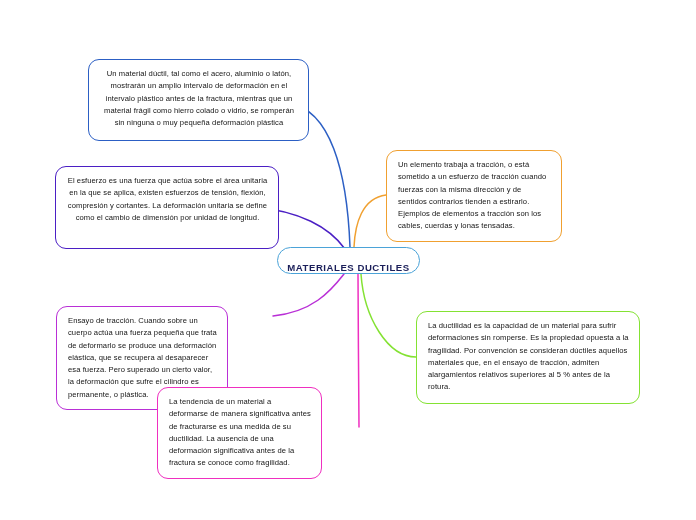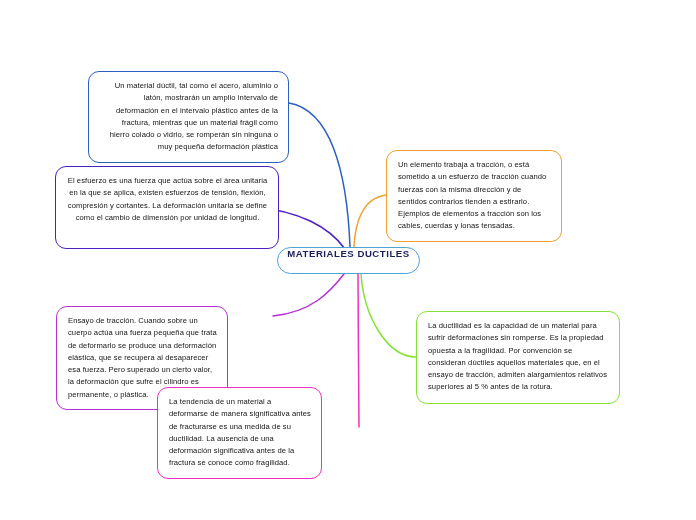--- a/index.html
+++ b/index.html
@@ -41,60 +41,60 @@
     position: absolute;
     box-sizing: border-box;
     background: #ffffff;
     border: 1.5px solid #4ba3d8;
     border-radius: 18px;
     color: #1b1f5a;
     font-size: 9.6px;
     font-weight: bold;
     letter-spacing: 0.055em;
     display: flex;
-    align-items: flex-start;
+    align-items: flex-end;
     justify-content: center;
     z-index: 3;
   }
 </style>
 </head>
 <body>
 
 <div id="canvas" style="background: rgb(255, 255, 255);">
 
   <svg id="edges" viewBox="0 0 696 520">
       <path d="M 289 103 C 330 110, 347 170, 350 247" stroke="#2c5fc4" stroke-width="1.5" fill="none" stroke-linecap="round"></path>
       <path d="M 251 207 C 300 210, 330 228, 345 249" stroke="#4b1fc4" stroke-width="1.5" fill="none" stroke-linecap="round"></path>
       <path d="M 273 316 C 312 312, 330 292, 344 274" stroke="#b92fd6" stroke-width="1.5" fill="none" stroke-linecap="round"></path>
       <path d="M 359 427 C 359 427, 358 300, 358 274" stroke="#ef2fc0" stroke-width="1.5" fill="none" stroke-linecap="round"></path>
       <path d="M 386 195 C 362 198, 355 224, 354 247" stroke="#f0a030" stroke-width="1.5" fill="none" stroke-linecap="round"></path>
       <path d="M 416 357 C 388 357, 364 318, 361 274" stroke="#84e233" stroke-width="1.5" fill="none" stroke-linecap="round"></path>
     </svg>
 
-  <div class="node" style="left: 88px; top: 59px; width: 201px; min-height: 82px; border-color: rgb(44, 95, 196); text-align: right; margin-top: 12px;">
+  <div class="node" style="left: 88px; top: 59px; width: 221px; min-height: 82px; border-color: rgb(44, 95, 196); text-align: center;">
     <span>Un material dúctil, tal como el acero, aluminio o latón, mostrarán un amplio intervalo de deformación en el intervalo plástico antes de la fractura, mientras que un material frágil como hierro colado o vidrio, se romperán sin ninguna o muy pequeña deformación plástica</span>
   </div>
 
   <div class="node" style="left: 55px; top: 166px; width: 224px; min-height: 83px; border-color: rgb(75, 31, 196); text-align: center;">
     <span>El esfuerzo es una fuerza que actúa sobre el área unitaria en la que se aplica, existen esfuerzos de tensión, flexión, compresión y cortantes. La deformación unitaria se define como el cambio de dimensión por unidad de longitud.</span>
   </div>
 
   <div class="node" style="left: 56px; top: 267px; width: 172px; min-height: 98px; border-color: rgb(185, 47, 214); text-align: left; margin-top: 39px;">
     <span>Ensayo de tracción. Cuando sobre un cuerpo actúa una fuerza pequeña que trata de deformarlo se produce una deformación elástica, que se recupera al desaparecer esa fuerza. Pero superado un cierto valor, la deformación que sufre el cilindro es permanente, o plástica.</span>
   </div>
 
   <div class="node" style="left: 157px; top: 387px; width: 165px; min-height: 81px; border-color: rgb(239, 47, 192); text-align: left;">
     <span>La tendencia de un material a deformarse de manera significativa antes de fracturarse es una medida de su ductilidad. La ausencia de una deformación significativa antes de la fractura se conoce como fragilidad.</span>
   </div>
 
   <div class="node" style="left: 386px; top: 150px; width: 176px; min-height: 90px; border-color: rgb(240, 160, 48); text-align: left;">
     <span>Un elemento trabaja a tracción, o está sometido a un esfuerzo de tracción cuando fuerzas con la misma dirección y de sentidos contrarios tienden a estirarlo. Ejemplos de elementos a tracción son los cables, cuerdas y lonas tensadas.</span>
   </div>
 
-  <div class="node" style="left: 416px; top: 311px; width: 204px; min-height: 93px; border-color: rgb(132, 226, 51); text-align: left;">
+  <div class="node" style="left: 416px; top: 311px; width: 224px; min-height: 93px; border-color: rgb(132, 226, 51); text-align: left;">
     <span>La ductilidad es la capacidad de un material para sufrir deformaciones sin romperse. Es la propiedad opuesta a la fragilidad. Por convención se consideran dúctiles aquellos materiales que, en el ensayo de tracción, admiten alargamientos relativos superiores al 5 % antes de la rotura.</span>
   </div>
 
   <div class="central" style="left: 277px; top: 247px; width: 143px; height: 27px; border-color: rgb(75, 163, 216); color: rgb(27, 31, 90);">
     <span>MATERIALES DUCTILES</span>
   </div>
 
 </div>
 
 </body></html>

